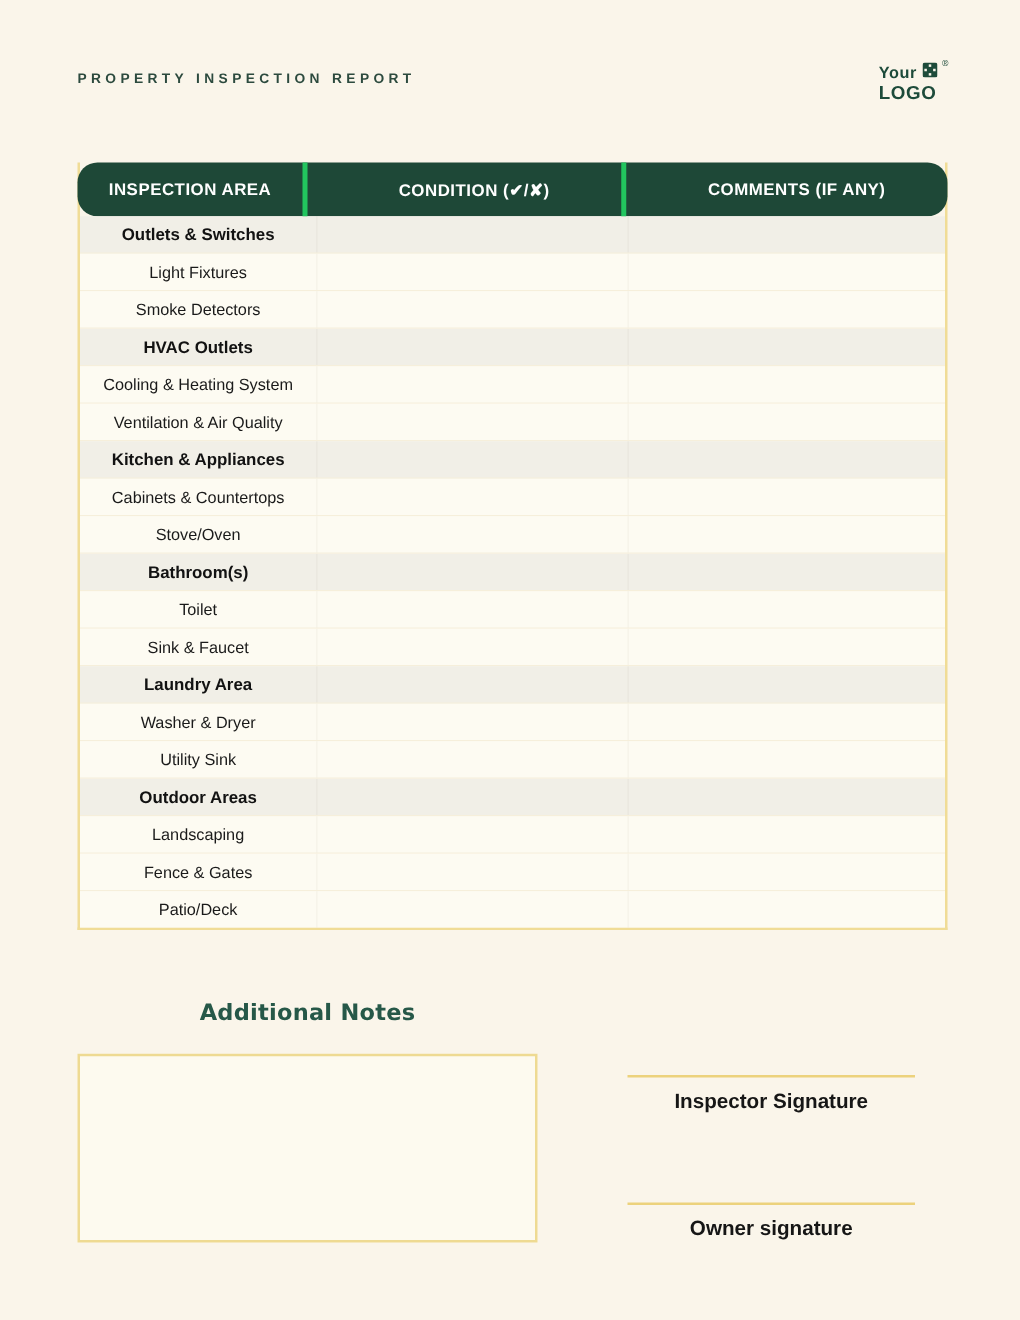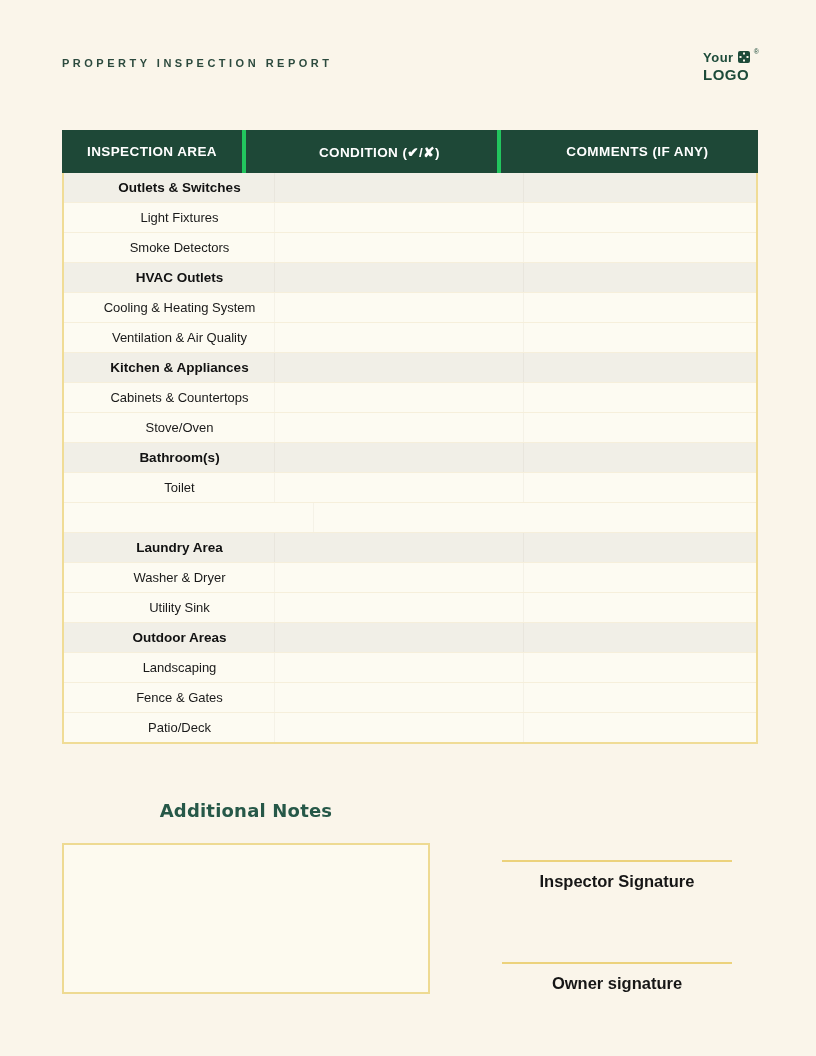--- a/index.html
+++ b/index.html
@@ -19,33 +19,33 @@
   .logo-top{display:flex;align-items:flex-start;gap:4px;}
   .logo-your{font-size:13px;font-weight:600;letter-spacing:0.5px;padding-top:1px;}
   .logo-icon{display:inline-block;margin-top:0px;}
   .logo-reg{font-size:7px;position:relative;top:-2px;}
   .logo-bottom{font-size:15px;font-weight:bold;letter-spacing:0.5px;margin-top:1px;}
 
   
   .table{position:absolute;left:62px;top:130px;width:696px;
     border-left:2px solid #f0dc96;border-right:2px solid #f0dc96;border-bottom:2px solid #f0dc96;
     box-sizing:border-box;}
-  .thead{display:flex;height:43px;background:#1e4837;margin:0 -2px;}
+  .thead{display:flex;height:43px;background:#1e4837;margin:0 -2px;border-radius:16px;}
   .th{display:flex;align-items:center;justify-content:center;
     color:#ffffff;font-weight:bold;font-size:13.5px;letter-spacing:0.4px;}
   .th + .th{border-left:4px solid #22c55e;padding-left:16px;}
   .th.c1{width:191px;}
   .th.c2{width:249px;}
   .th.c3{width:256px;}
   .tr{display:flex;height:29px;background:#fdfbf2;border-bottom:1px solid #f6efdb;}
   .tr:last-child{border-bottom:none;}
   .tr.category{background:#f1efe7;}
   .td{display:flex;align-items:center;justify-content:center;box-sizing:border-box;}
   .td + .td{border-left:1px solid rgba(120,110,70,0.06);}
-  .td.area{width:189px;font-size:13px;color:#1a1a1a;text-align:left;margin-left:21px;}
+  .td.area{width:189px;font-size:13px;color:#1a1a1a;text-align:left;}
   .td.cond{width:249px;}
   .td.comm{flex:1;}
   .tr.category .td.area{font-weight:bold;font-size:13.5px;color:#121212;}
 
   
   .notes-title{
     position:absolute;left:62px;top:800px;width:368px;text-align:center;
     font-family:"DejaVu Sans",sans-serif;
     font-size:18px;font-weight:bold;color:#265848;letter-spacing:0.2px;
   }
@@ -141,20 +141,21 @@
           <div class="td area">Bathroom(s)</div>
           <div class="td cond"></div>
           <div class="td comm"></div>
         </div>
         <div class="tr item">
           <div class="td area">Toilet</div>
           <div class="td cond"></div>
           <div class="td comm"></div>
         </div>
         <div class="tr item">
+          <div class="td area">Sink &amp; Faucet</div>
           <div class="td cond"></div>
           <div class="td comm"></div>
         </div>
         <div class="tr category">
           <div class="td area">Laundry Area</div>
           <div class="td cond"></div>
           <div class="td comm"></div>
         </div>
         <div class="tr item">
           <div class="td area">Washer &amp; Dryer</div>

